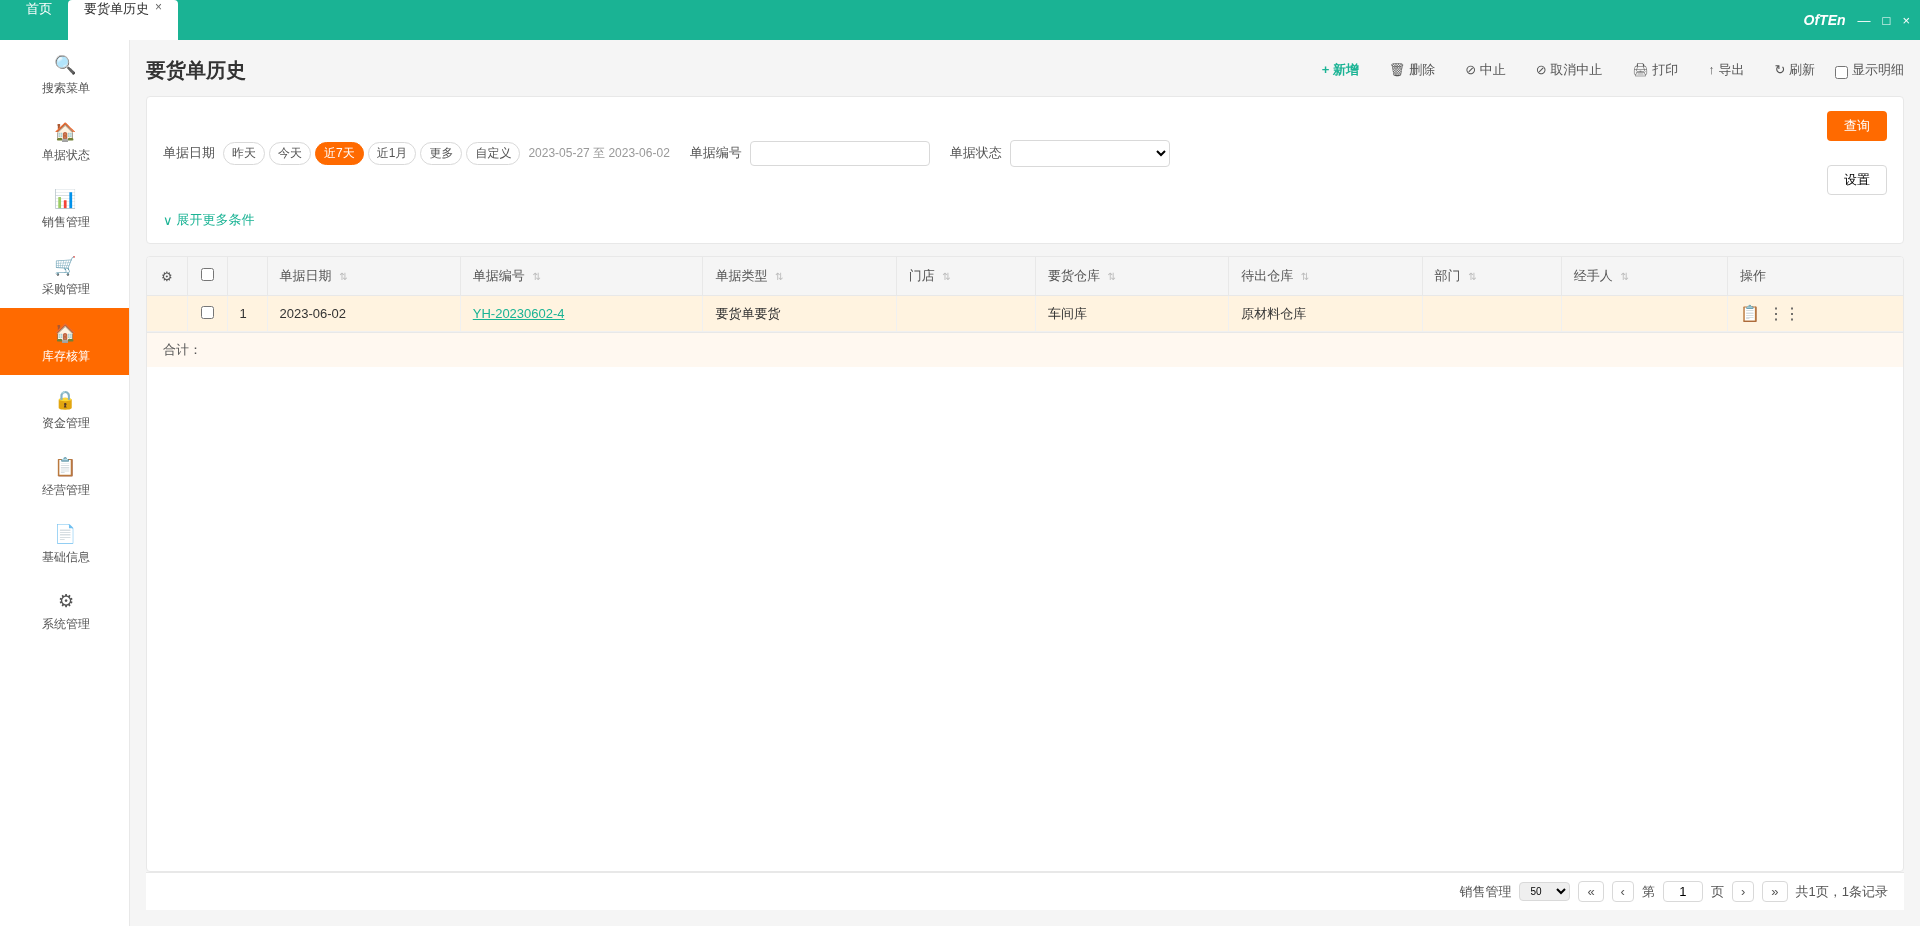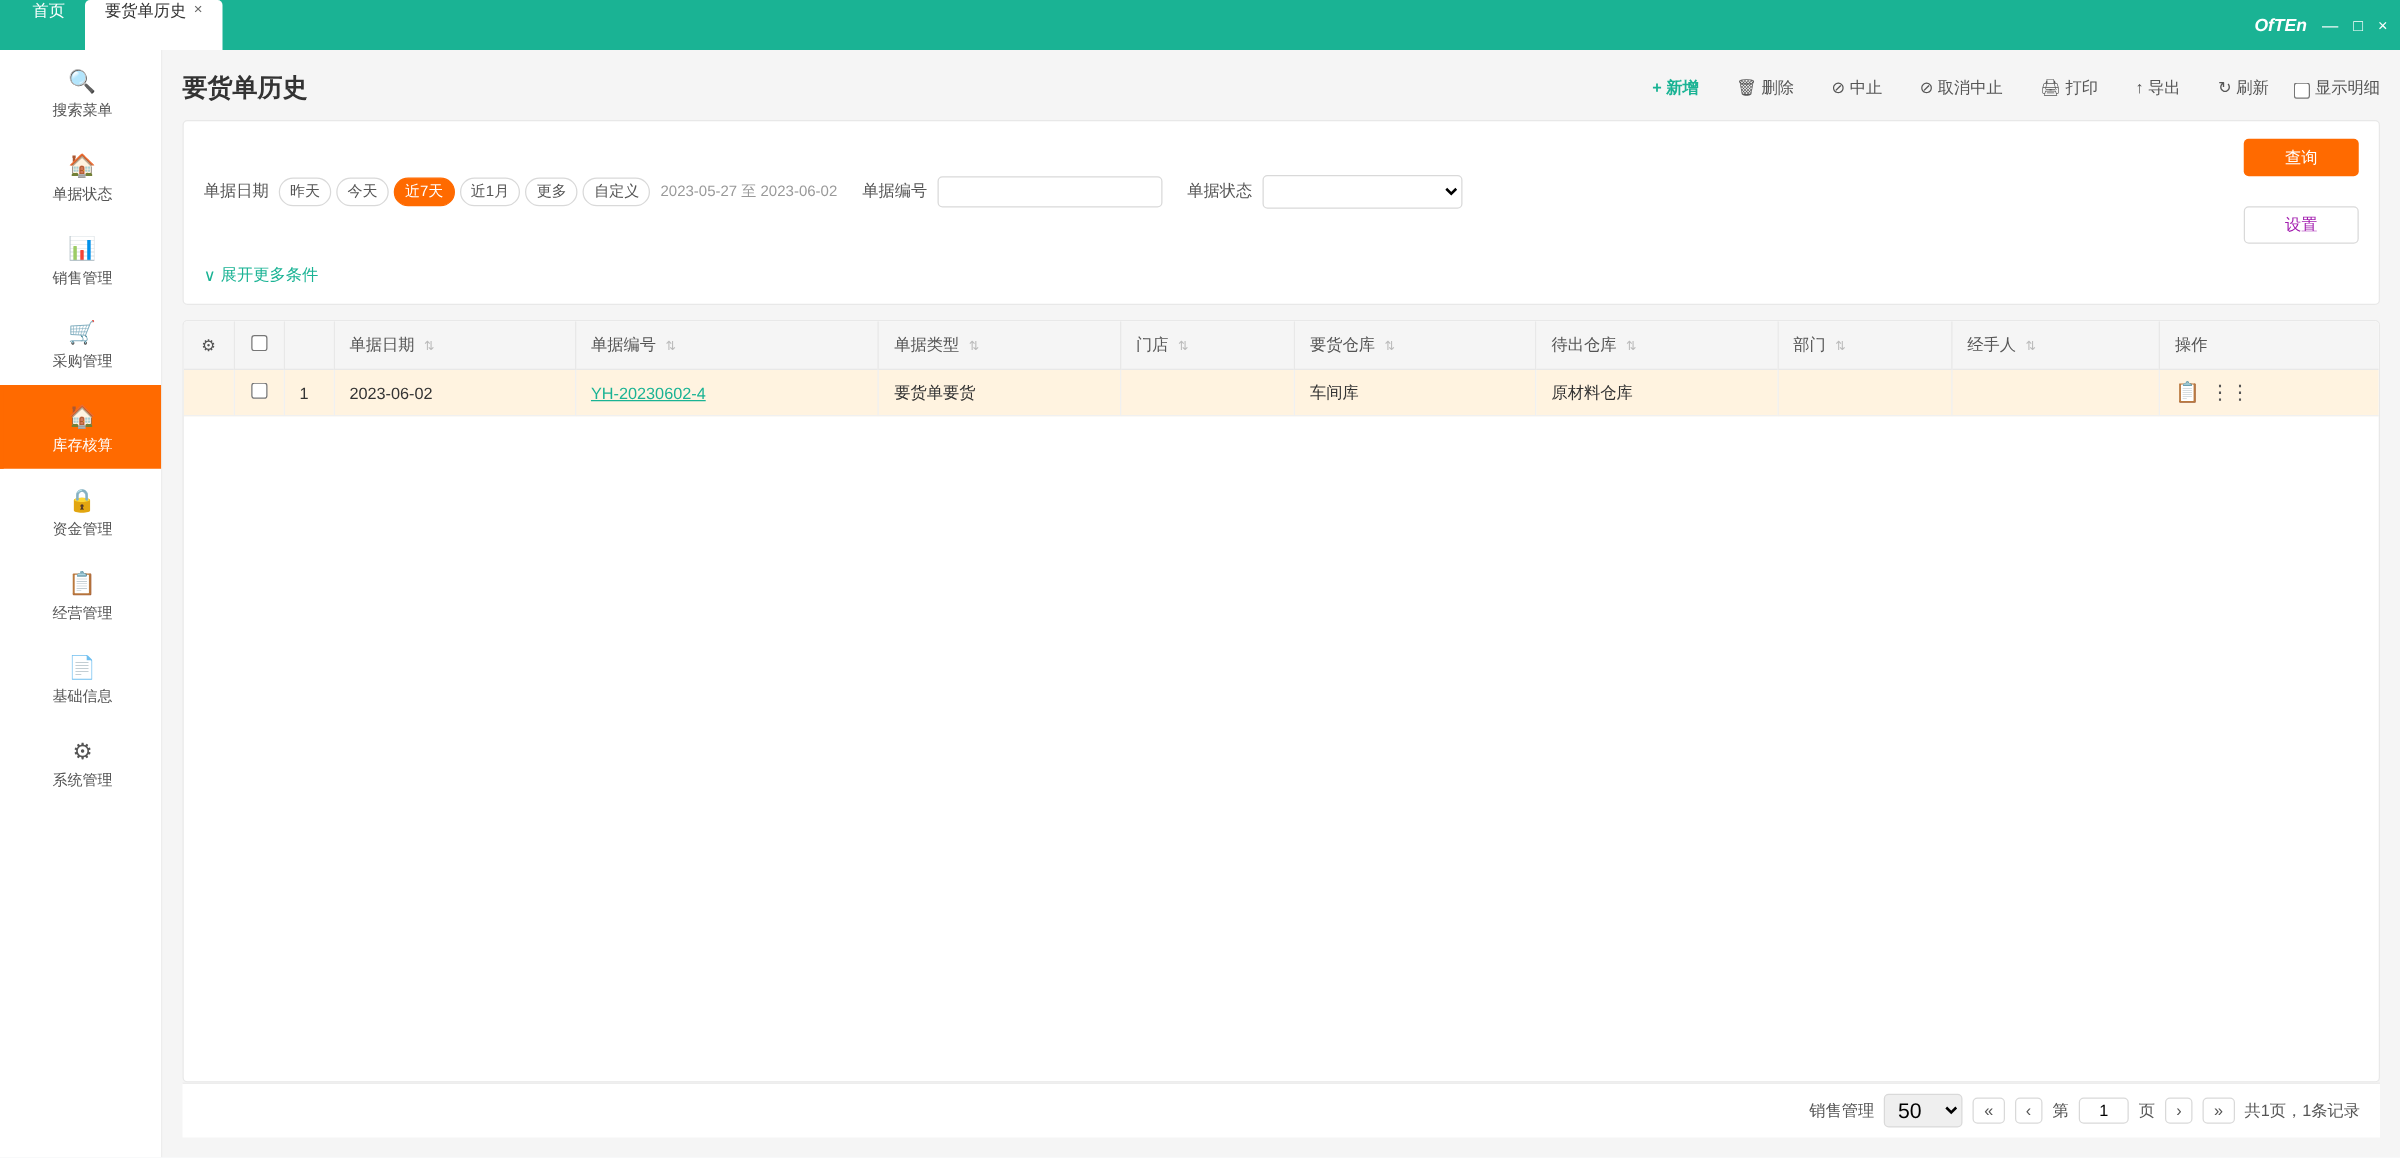--- a/index.html
+++ b/index.html
@@ -143,23 +143,23 @@
       background: #ff6a00;
       color: white;
       border: none;
       padding: 6px 16px;
       border-radius: 4px;
       cursor: pointer;
       font-size: 13px;
     }
     .btn-secondary {
       background: white;
-      color: #a21caf;
-      border: 1px solid #d9d9d9;
-      padding: 5px 32px;
+      color: #000000;
+      border: 1px solid #d9d9d9;
+      padding: 5px 16px;
       border-radius: 4px;
       cursor: pointer;
       font-size: 13px;
     }
     .checkbox-display {
       display: flex;
       align-items: flex-end;
       gap: 4px;
       font-size: 13px;
       color: #555;
@@ -313,21 +313,21 @@
       border-top: 1px solid #e8e8e8;
       gap: 8px;
       font-size: 13px;
       color: #555;
       flex-shrink: 0;
     }
     .pagination-select {
       border: 1px solid #d9d9d9;
       border-radius: 4px;
       padding: 2px 6px;
-      font-size: 17px;
+      font-size: 10px;
     }
     .pagination-input {
       width: 40px;
       border: 1px solid #d9d9d9;
       border-radius: 4px;
       padding: 2px 6px;
       text-align: center;
       font-size: 13px;
     }
     .pagination-btn {
@@ -523,20 +523,23 @@
       <td>
         <div class="action-icons">
           <span class="action-icon">📋</span>
           <span class="action-icon">⋮⋮</span>
         </div>
       </td>
     </tr>
           </tbody>
       </table>
 
+      <div class="footer-bar">
+        <span class="footer-total-label">合计：</span>
+      </div>
     </div>
 
     <div class="pagination-bar">
       <span>销售管理</span>
       <select class="pagination-select">
         <option value="50">50</option>
         <option value="10">10</option>
         <option value="20">20</option>
         <option value="100">100</option>
       </select>

